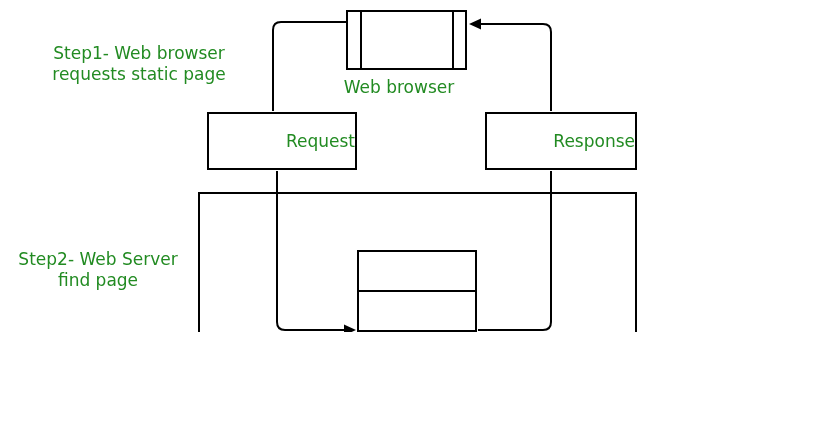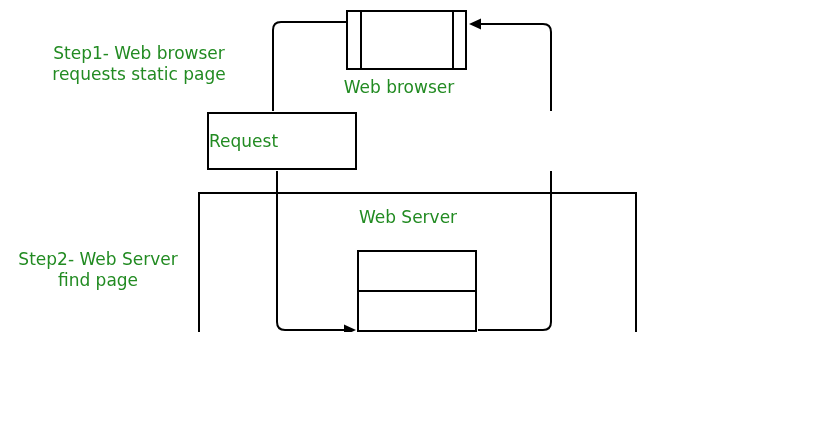--- a/index.html
+++ b/index.html
@@ -19,21 +19,21 @@
     text-align: center;
     white-space: pre-line;
   }
   .box {
     position: absolute;
     border: 2px solid var(--line, #000);
     box-sizing: border-box;
     background: transparent;
     display: flex;
     align-items: center;
-    justify-content: flex-start;
+    justify-content: flex-end;
   }
   .box .label { position: static; }
   
   .browser-icon {
     position: absolute;
     left: 346px; top: 10px;
     width: 121px; height: 60px;
     border: 2px solid var(--line, #000);
     box-sizing: border-box;
   }
@@ -88,23 +88,25 @@
   <div class="browser-icon">
     <span class="vline left"></span>
     <span class="vline right"></span>
   </div>
   <div class="label" style="left:299px; top:77px; width:200px;">Web browser</div>
 
   <div class="box" style="left:207px; top:112px; width:150px; height:58px;">
     <span class="label">Request</span>
   </div>
 
+  <div class="box" style="left:485px; top:112px; width:152px; height:58px;">
+    <span class="label">Response</span>
+  </div>
 
   <div class="box" style="left:198px; top:192px; width:439px; height:233px; align-items:flex-start;"></div>
-  <div class="label" style="left:308px; top:207px; width:200px;">Web Server</div>
 
   <div class="stack-icon">
     <div class="row"></div>
     <div class="row"></div>
   </div>
 
   <svg class="connectors" width="834" height="431" viewBox="0 0 834 431">
     <path d="M346,22 H281 Q273,22 273,30 V111"></path>
     <path d="M277,171 V322 Q277,330 285,330 H345"></path>
     <polygon points="356,330 344,324.5 344,335.5"></polygon>

